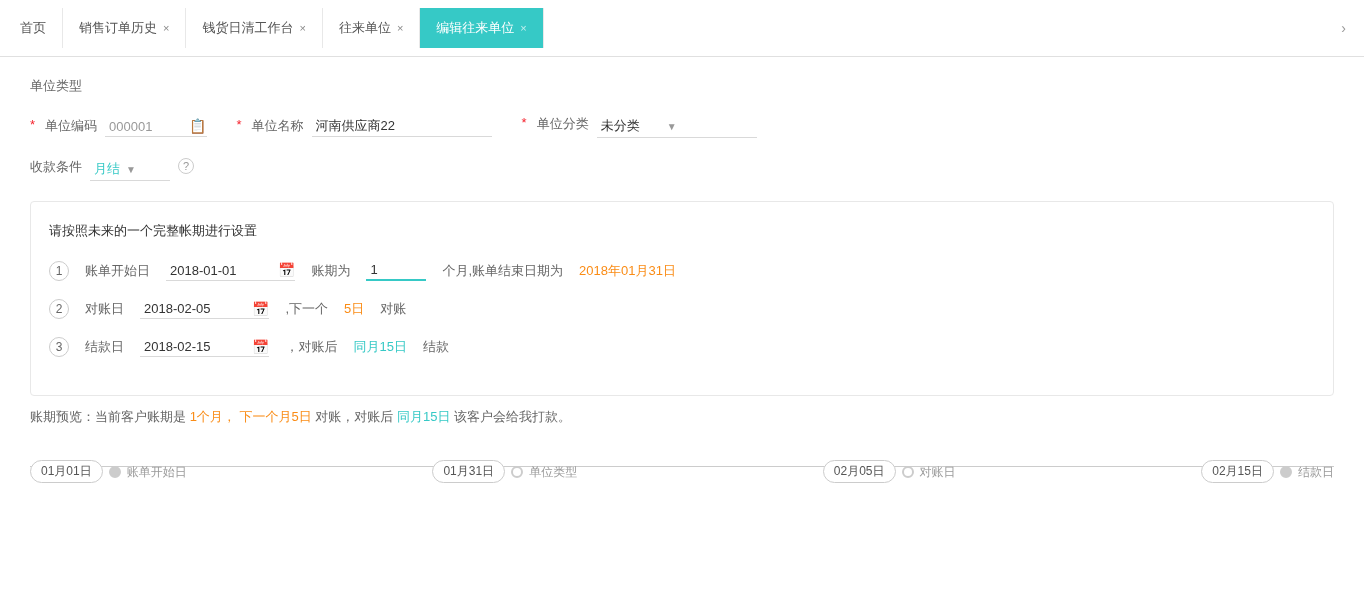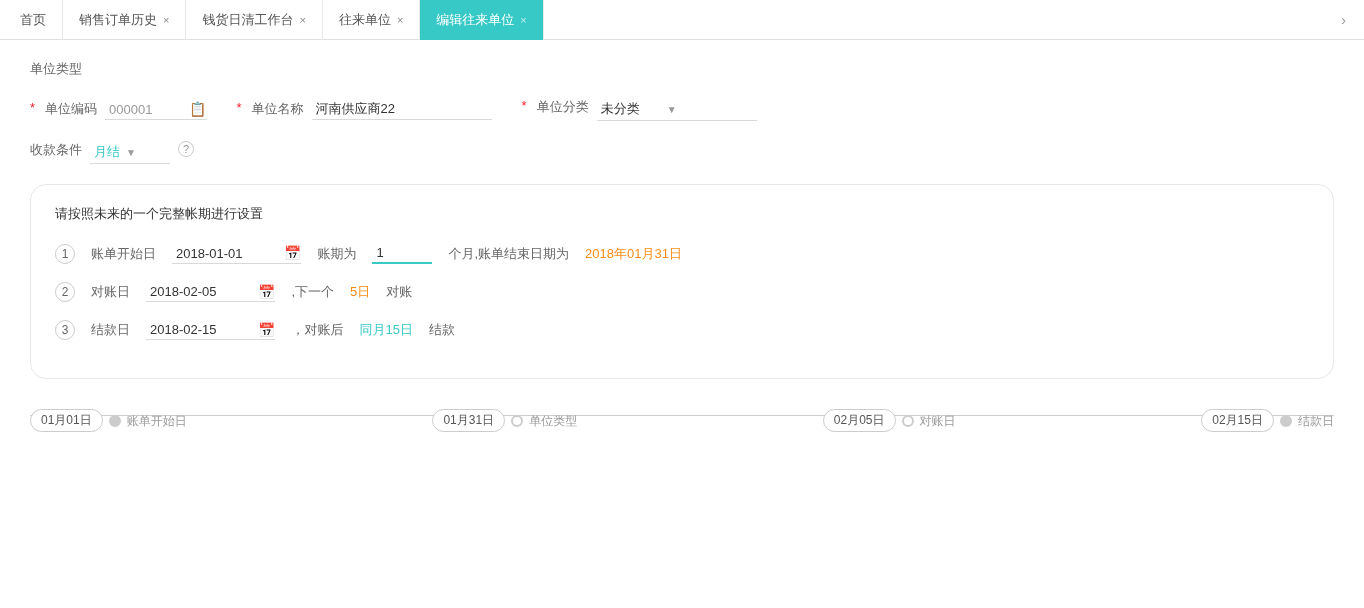--- a/index.html
+++ b/index.html
@@ -4,21 +4,21 @@
   <style>
     * { box-sizing: border-box; margin: 0; padding: 0; }
     body { font-family: 'Microsoft YaHei', Arial, sans-serif; font-size: 13px; color: #333; background: #f5f5f5; }
 
     
     .tabs-bar {
       display: flex;
       align-items: center;
       background: #fff;
       border-bottom: 1px solid #e0e0e0;
-      height: 40px;
+      height: 57px;
       padding: 0 10px;
     }
     .tab {
       display: flex;
       align-items: center;
       padding: 0 16px;
       height: 40px;
       cursor: pointer;
       font-size: 13px;
       color: #555;
@@ -119,23 +119,23 @@
       border: 1px solid #ccc;
       display: flex; align-items: center; justify-content: center;
       color: #999;
       font-size: 11px;
       cursor: pointer;
     }
 
     
     .period-box {
       border: 1px solid #e8e8e8;
-      border-radius: 16px;
-      padding: 20px 24px;
-      margin-bottom: 20px;
+      border-radius: 4px;
+      padding: 20px 18px;
+      margin-bottom: 12px;
     }
     .period-title {
       font-size: 13px;
       color: #333;
       margin-bottom: 20px;
     }
 
     
     .period-row {
       display: flex;
@@ -332,20 +332,28 @@
       <div class="date-input-group">
         <input type="text" value="2018-02-15" style="">
         <span class="icon-calendar">📅</span>
       </div>
       <span class="period-text">，对账后</span>
       <span class="period-text highlight-teal">同月15日</span>
       <span class="period-text">结款</span>
     </div>
   </div>
 
+  <div class="preview-text">
+    <span>账期预览：当前客户账期是</span>
+    <span class="highlight-orange">1个月，</span>
+    <span class="highlight-orange">下一个月5日</span>
+    <span>对账，对账后</span>
+    <span class="highlight-teal">同月15日</span>
+    <span>该客户会给我打款。</span>
+  </div>
 
   <div class="timeline-container">
     <div class="timeline-line"></div>
     <div class="timeline-items">
 
       <div class="timeline-item">
         <div class="timeline-date-badge">01月01日</div>
         <div class="timeline-dot start"></div>
         <div class="timeline-label">账单开始日</div>
       </div>

